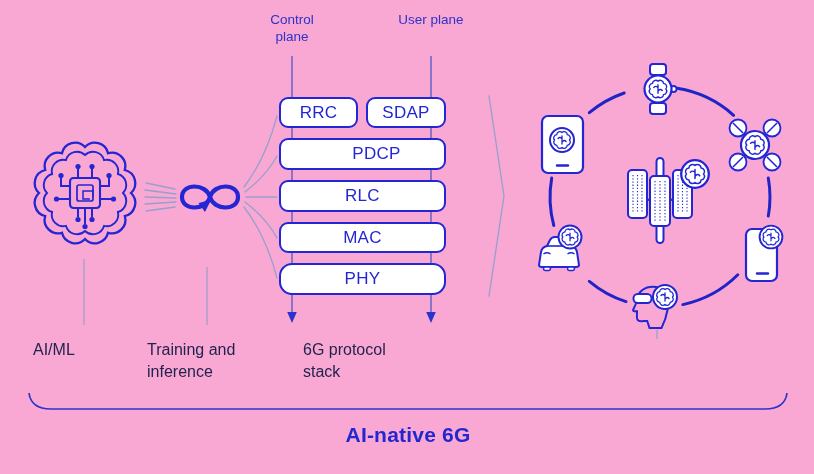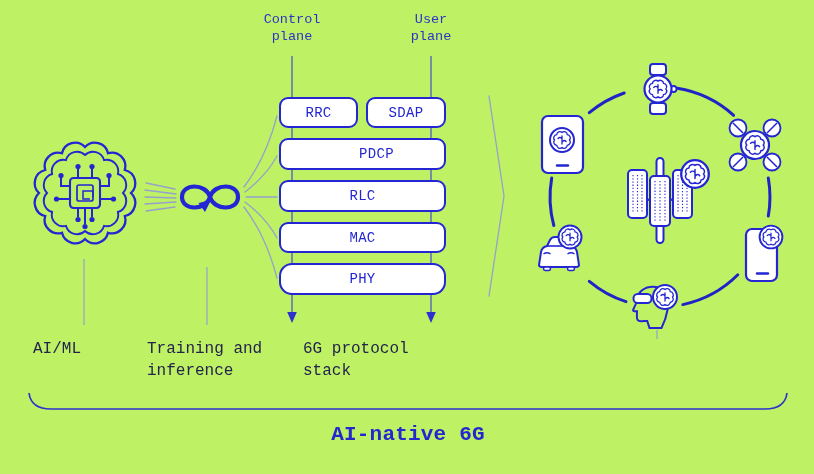--- a/index.html
+++ b/index.html
@@ -1,30 +1,30 @@
 <!DOCTYPE html>
 <html><head>
 <meta charset="utf-8">
 <style>
   html,body{margin:0;padding:0;background:#fff;}
   #canvas{
-    position:relative;width:814px;height:474px;background:#bef264;overflow:hidden;
-    font-family:Liberation Mono, monospace;
+    position:relative;width:814px;height:474px;background:#f9a8d4;overflow:hidden;
+    font-family:Liberation Sans, sans-serif;
   }
   .abs{position:absolute;}
   svg{display:block;}
   .plane-label{
     position:absolute;width:72px;text-align:center;
     font-size:13.5px;line-height:1.28;color:#2d32c8;font-weight:500;
   }
   .stack-box{
     position:absolute;box-sizing:border-box;background:#ffffff;
     border:2.5px solid #2326d2;border-radius:9px;
     display:flex;align-items:center;justify-content:center;
-    color:#2326d2;font-size:14px;font-weight:500;letter-spacing:.3px;
+    color:#2326d2;font-size:17px;font-weight:500;letter-spacing:.3px;
     z-index:3;
   }
   .flow-label{
     position:absolute;text-align:left;color:#23234d;
     font-size:16px;line-height:1.35;font-weight:500;z-index:3;
   }
   .caption{
     position:absolute;text-align:center;color:#2227d0;
     font-size:21px;font-weight:600;z-index:3;letter-spacing:.2px;
   }

